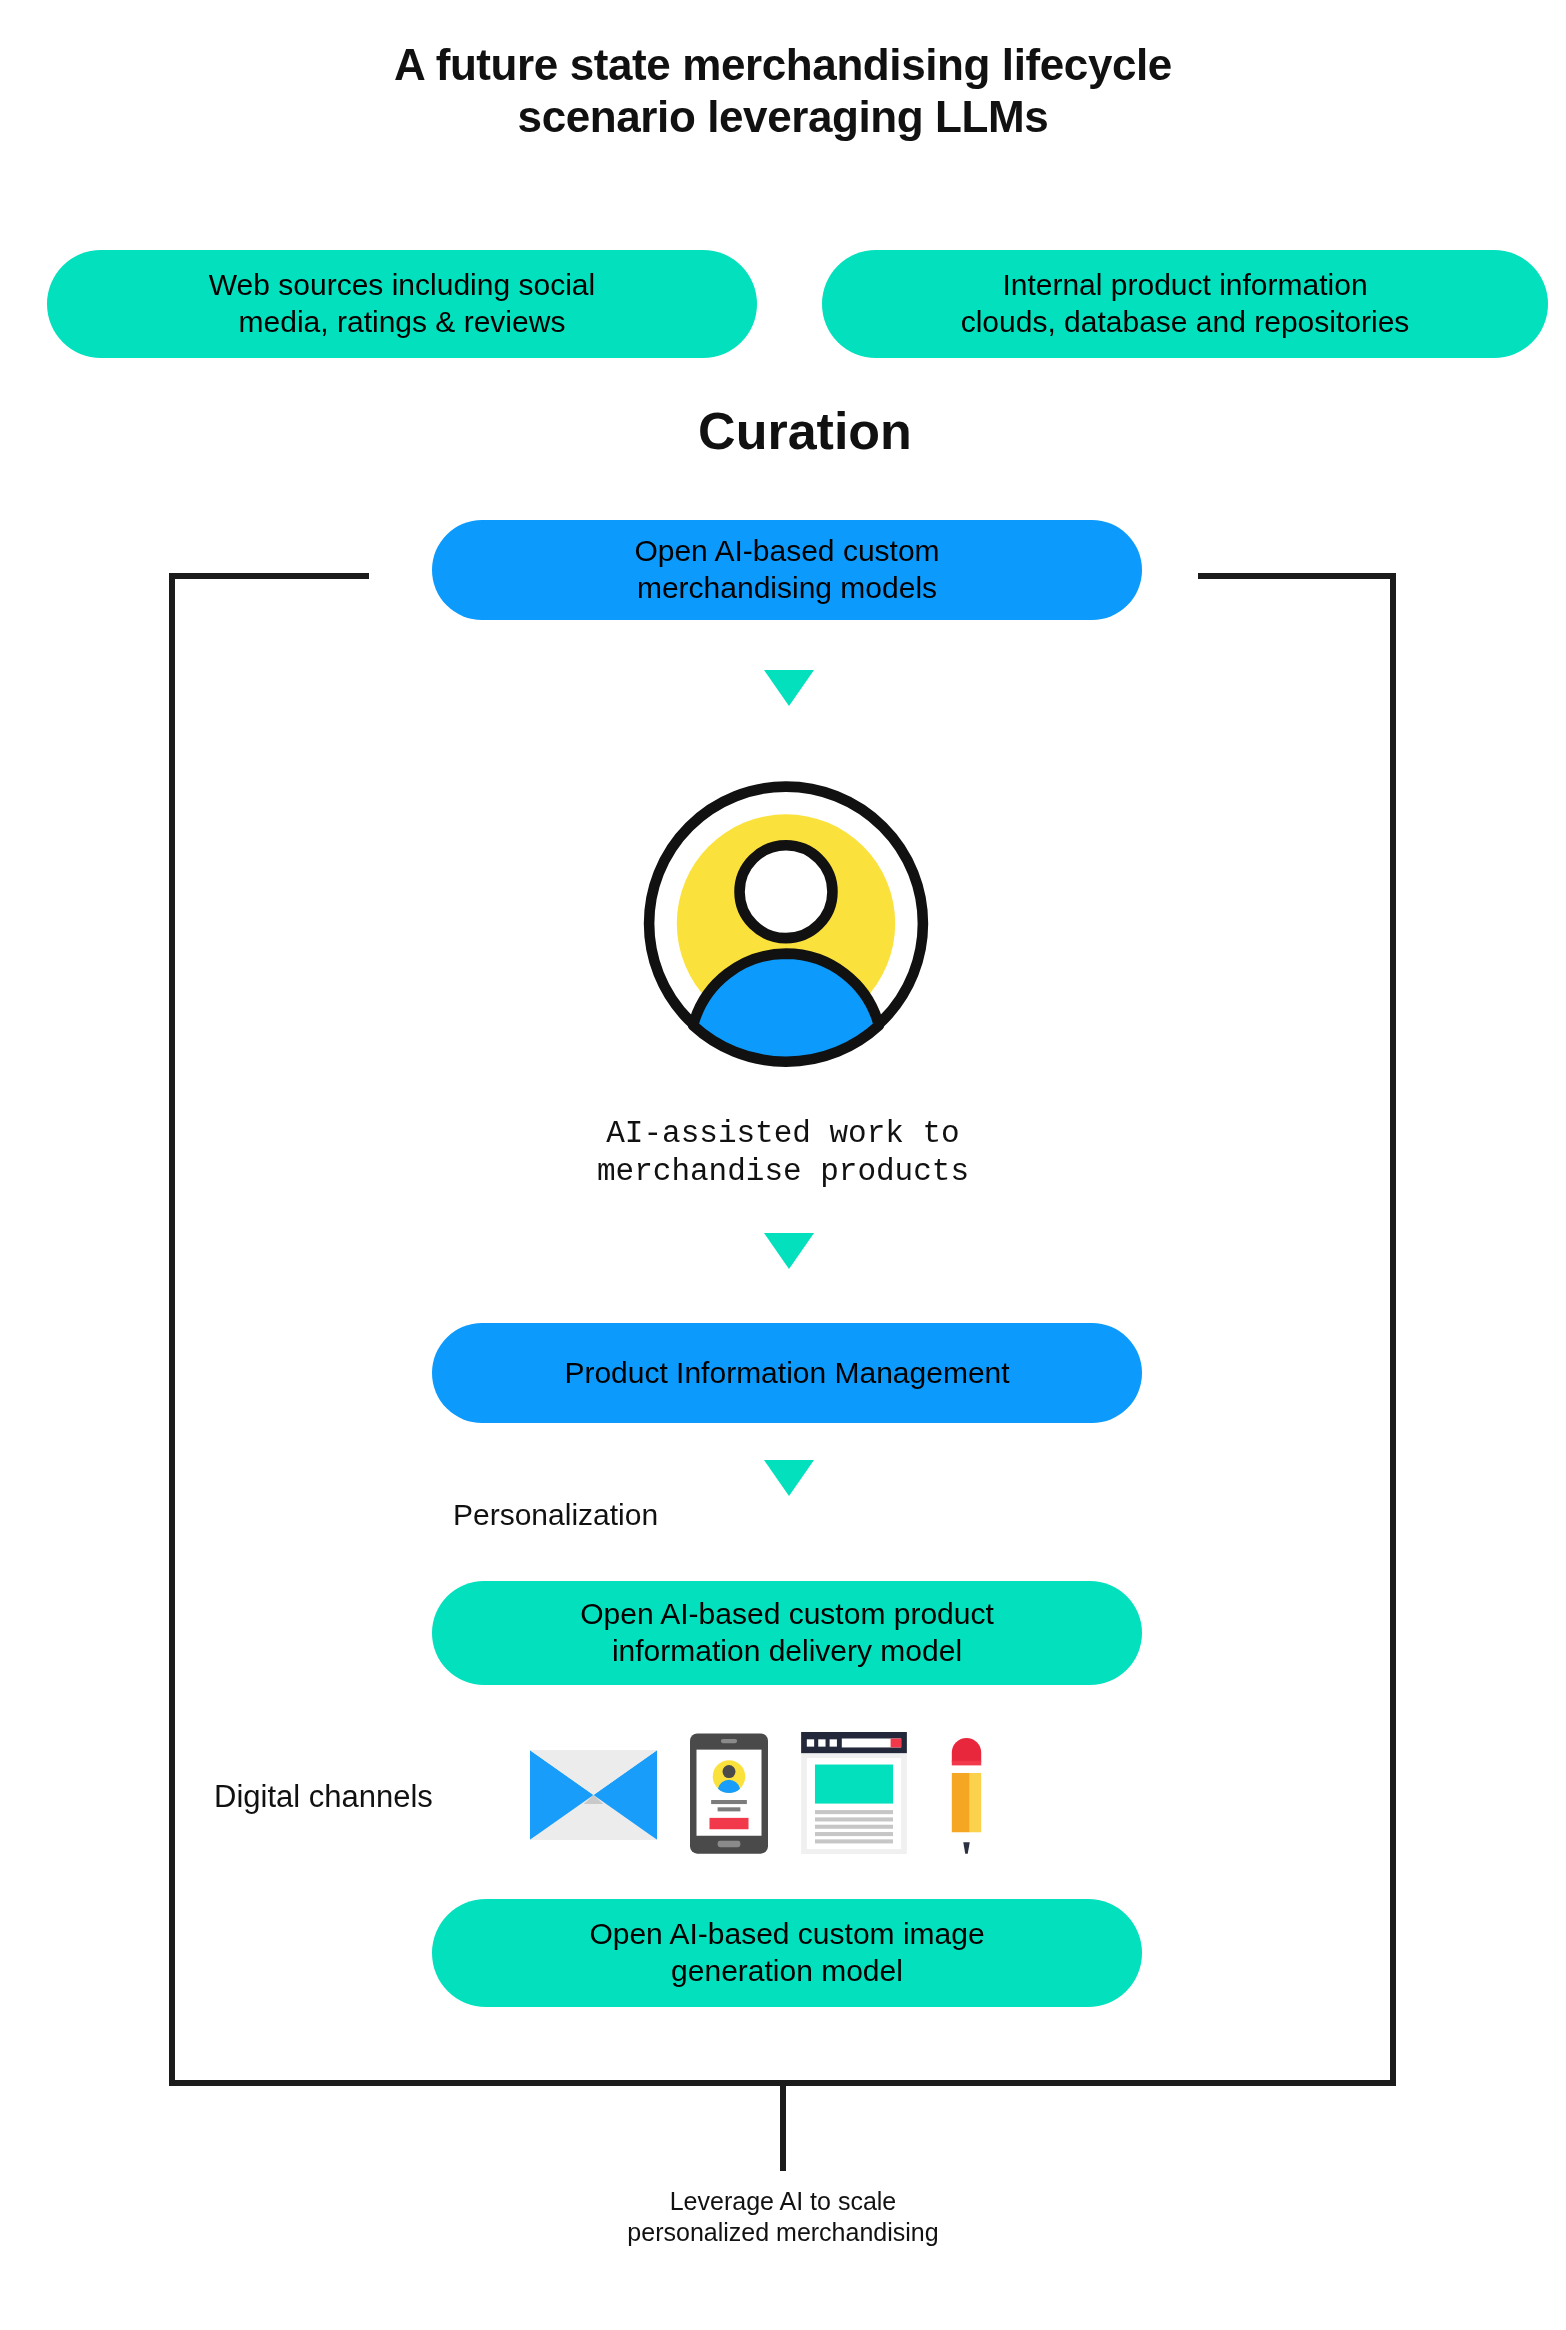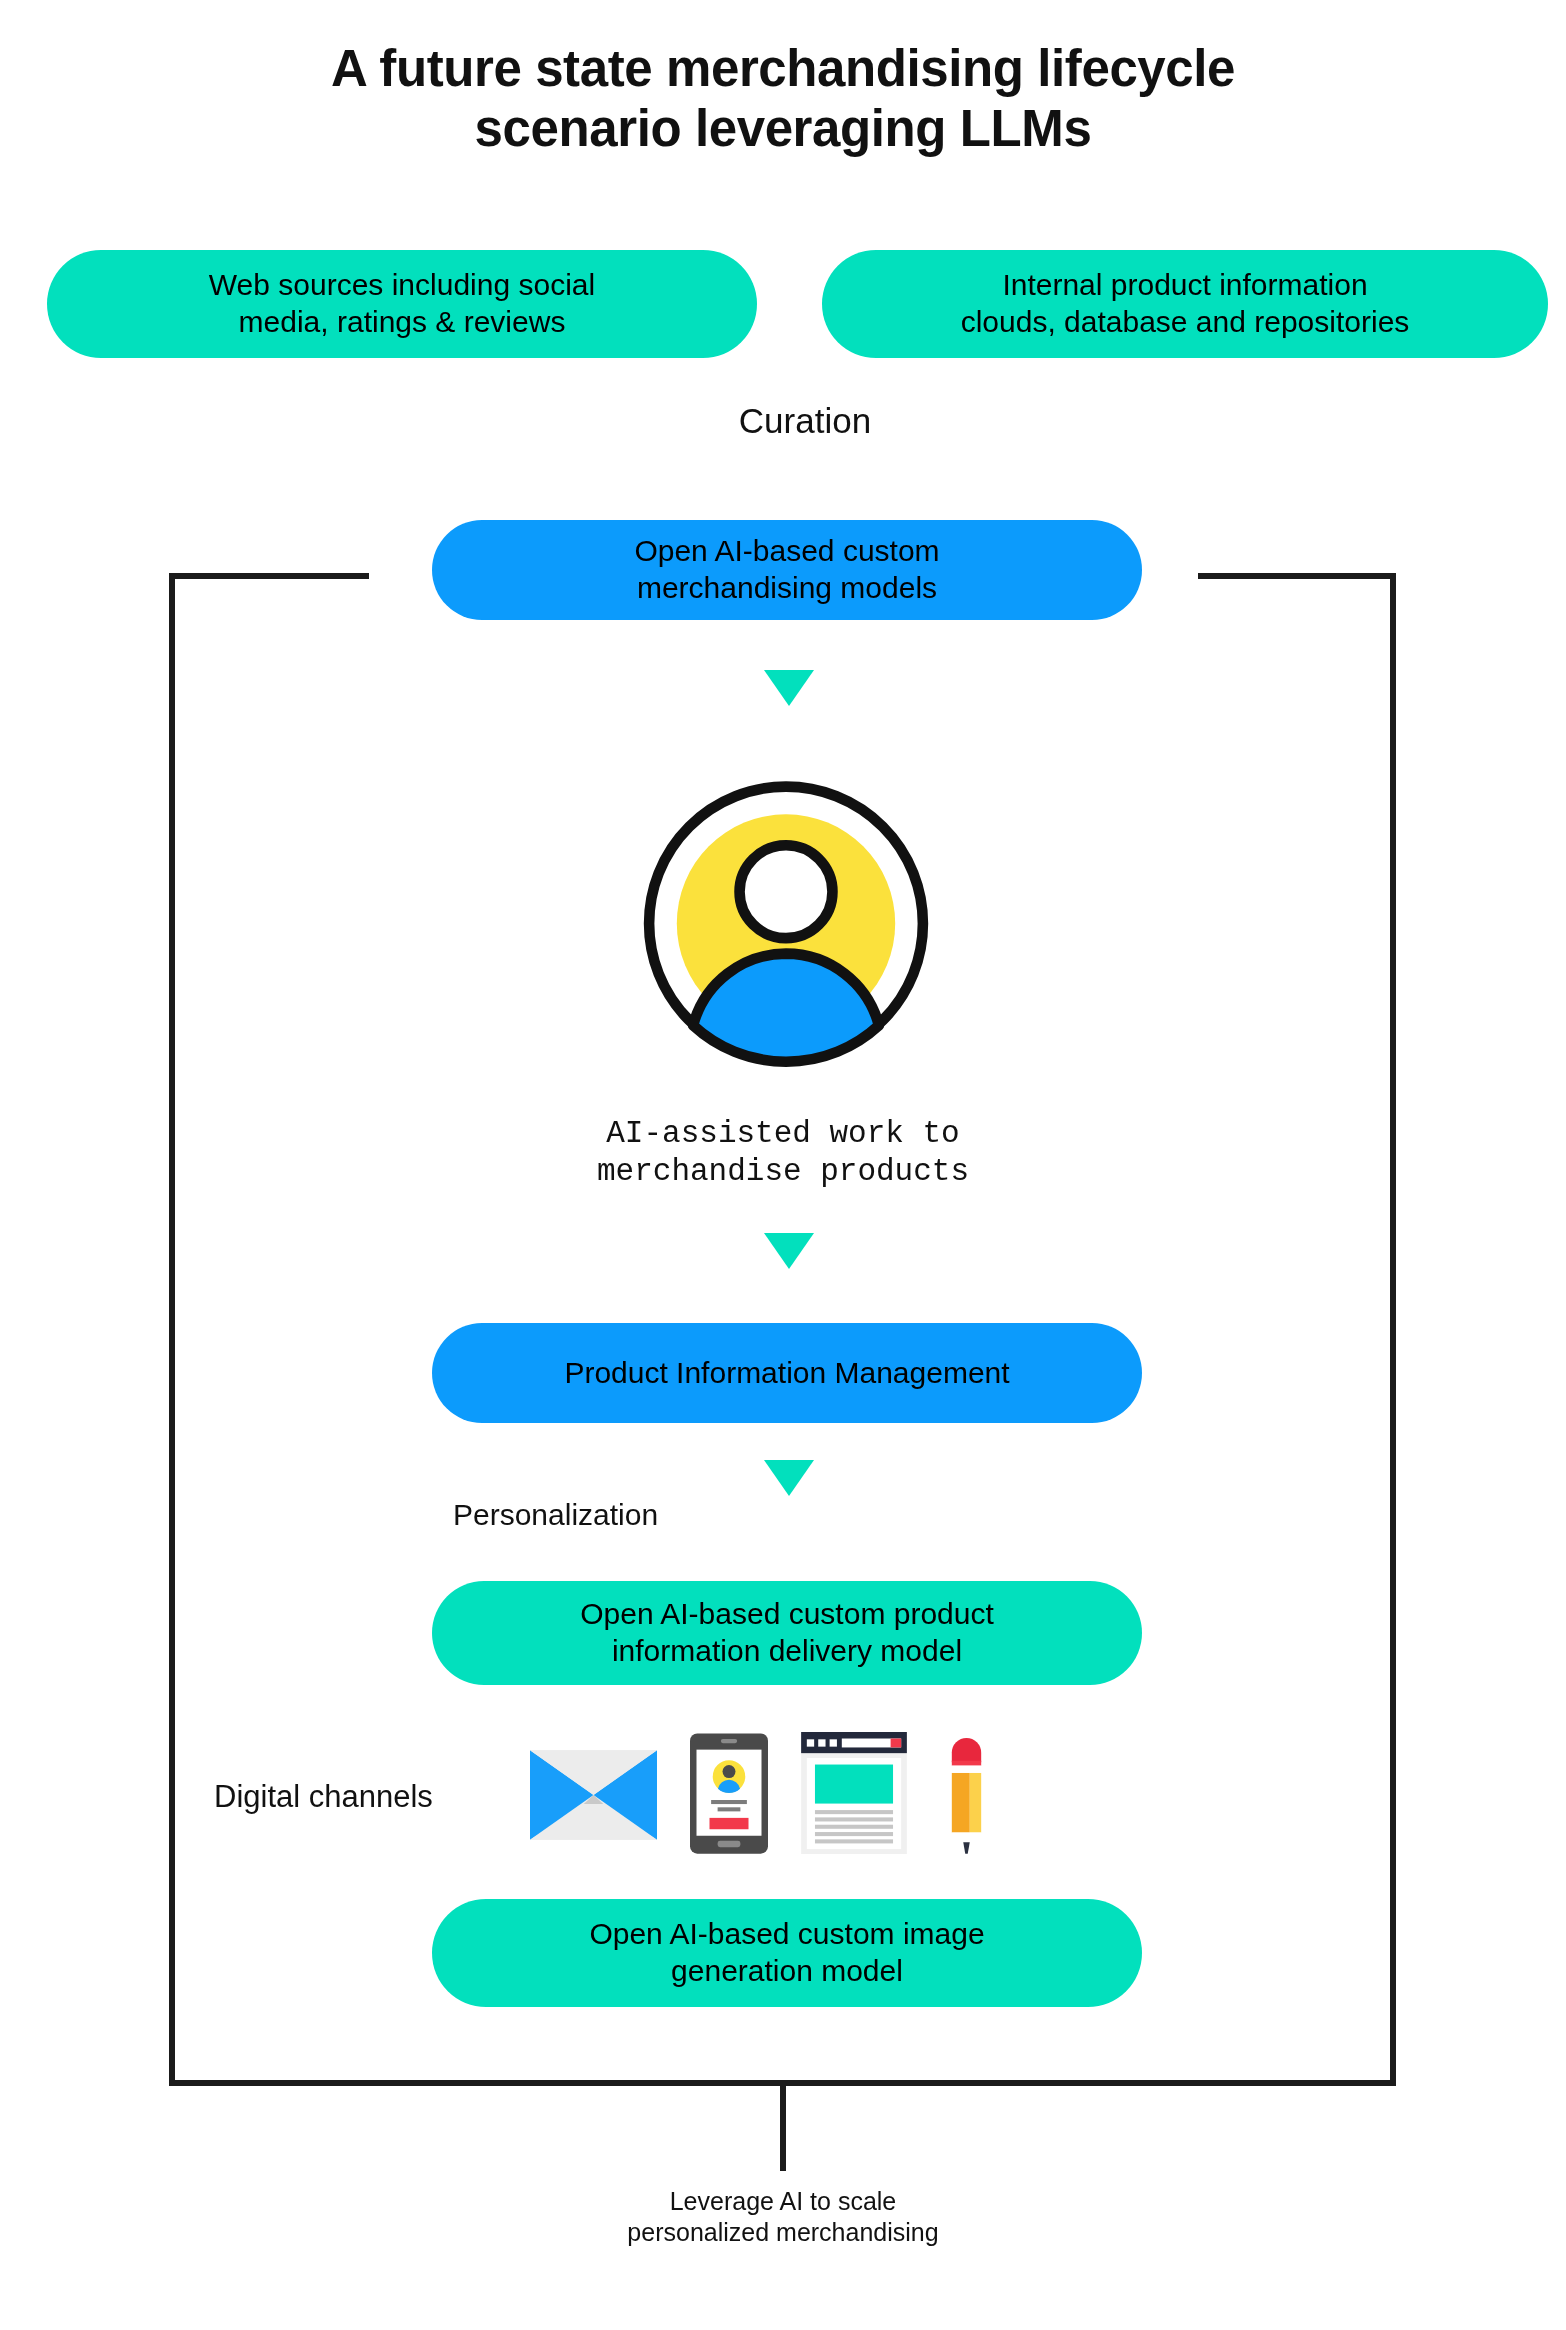--- a/index.html
+++ b/index.html
@@ -13,21 +13,21 @@
     overflow:hidden;
     position:relative;
   }
   .stage{position:absolute;inset:0;}
 
   
   .title{
     position:absolute;
     left:0; right:0; top:39px;
     text-align:center;
-    font-size:51px;
+    font-size:44px;
     font-weight:700;
     line-height:1.18;
     letter-spacing:-0.4px;
     color:#111111;
     white-space:pre-line;
   }
 
   
   .pill{
     position:absolute;
@@ -56,22 +56,22 @@
   
   .label{
     position:absolute;
     color:#111111;
     white-space:pre-line;
     line-height:1.22;
   }
   #label-curation{
     left:0;right:0;top:400px;
     text-align:center;
-    font-size:35px;
-    font-weight:400;
+    font-size:52px;
+    font-weight:700;
     margin-left:44px;
   }
   #label-ai-assisted{
     left:0;right:0;top:1115px;
     text-align:center;
     font-size:31px;
     font-family:Liberation Mono, monospace;
   }
   #label-personalization{
     left:453px;top:1497px;

